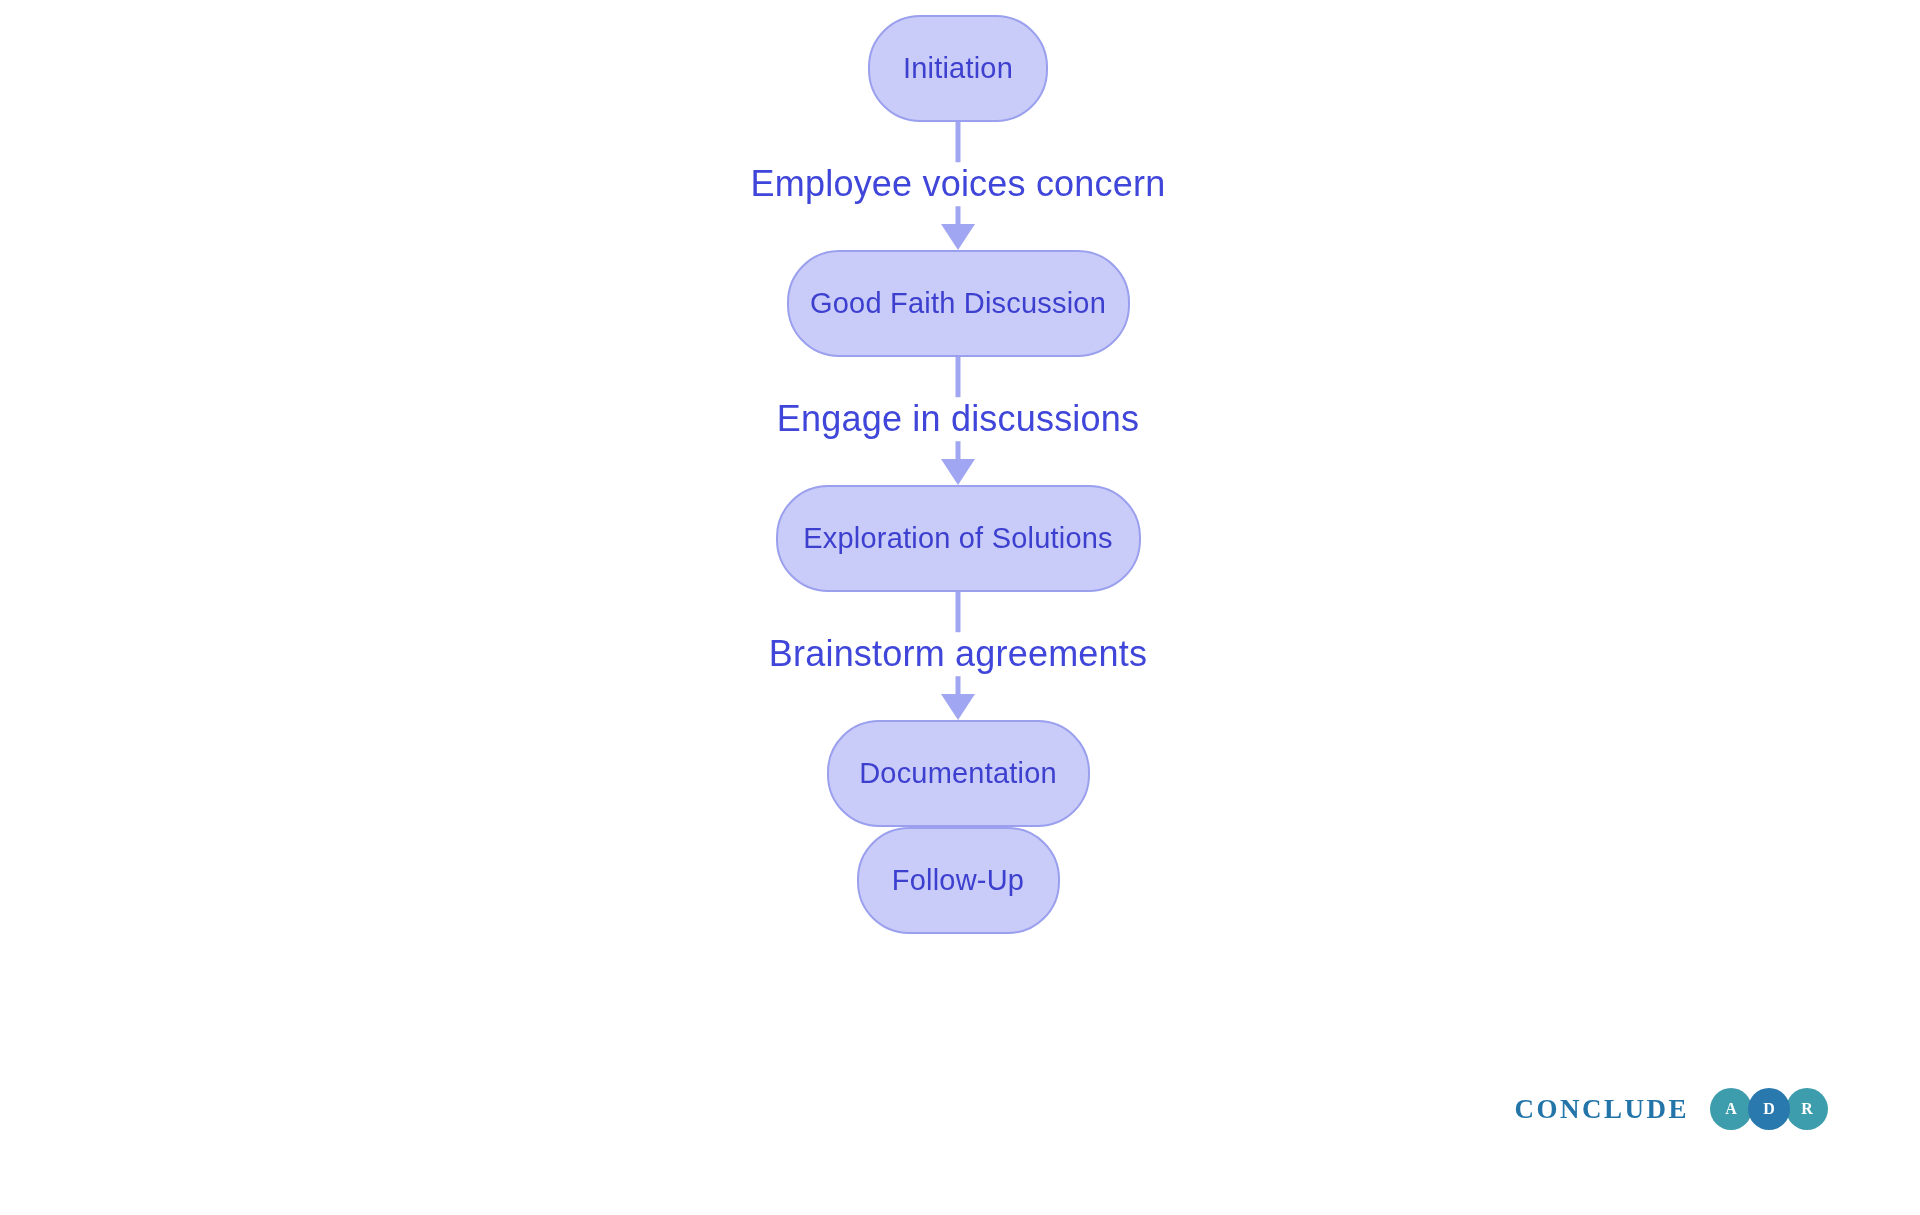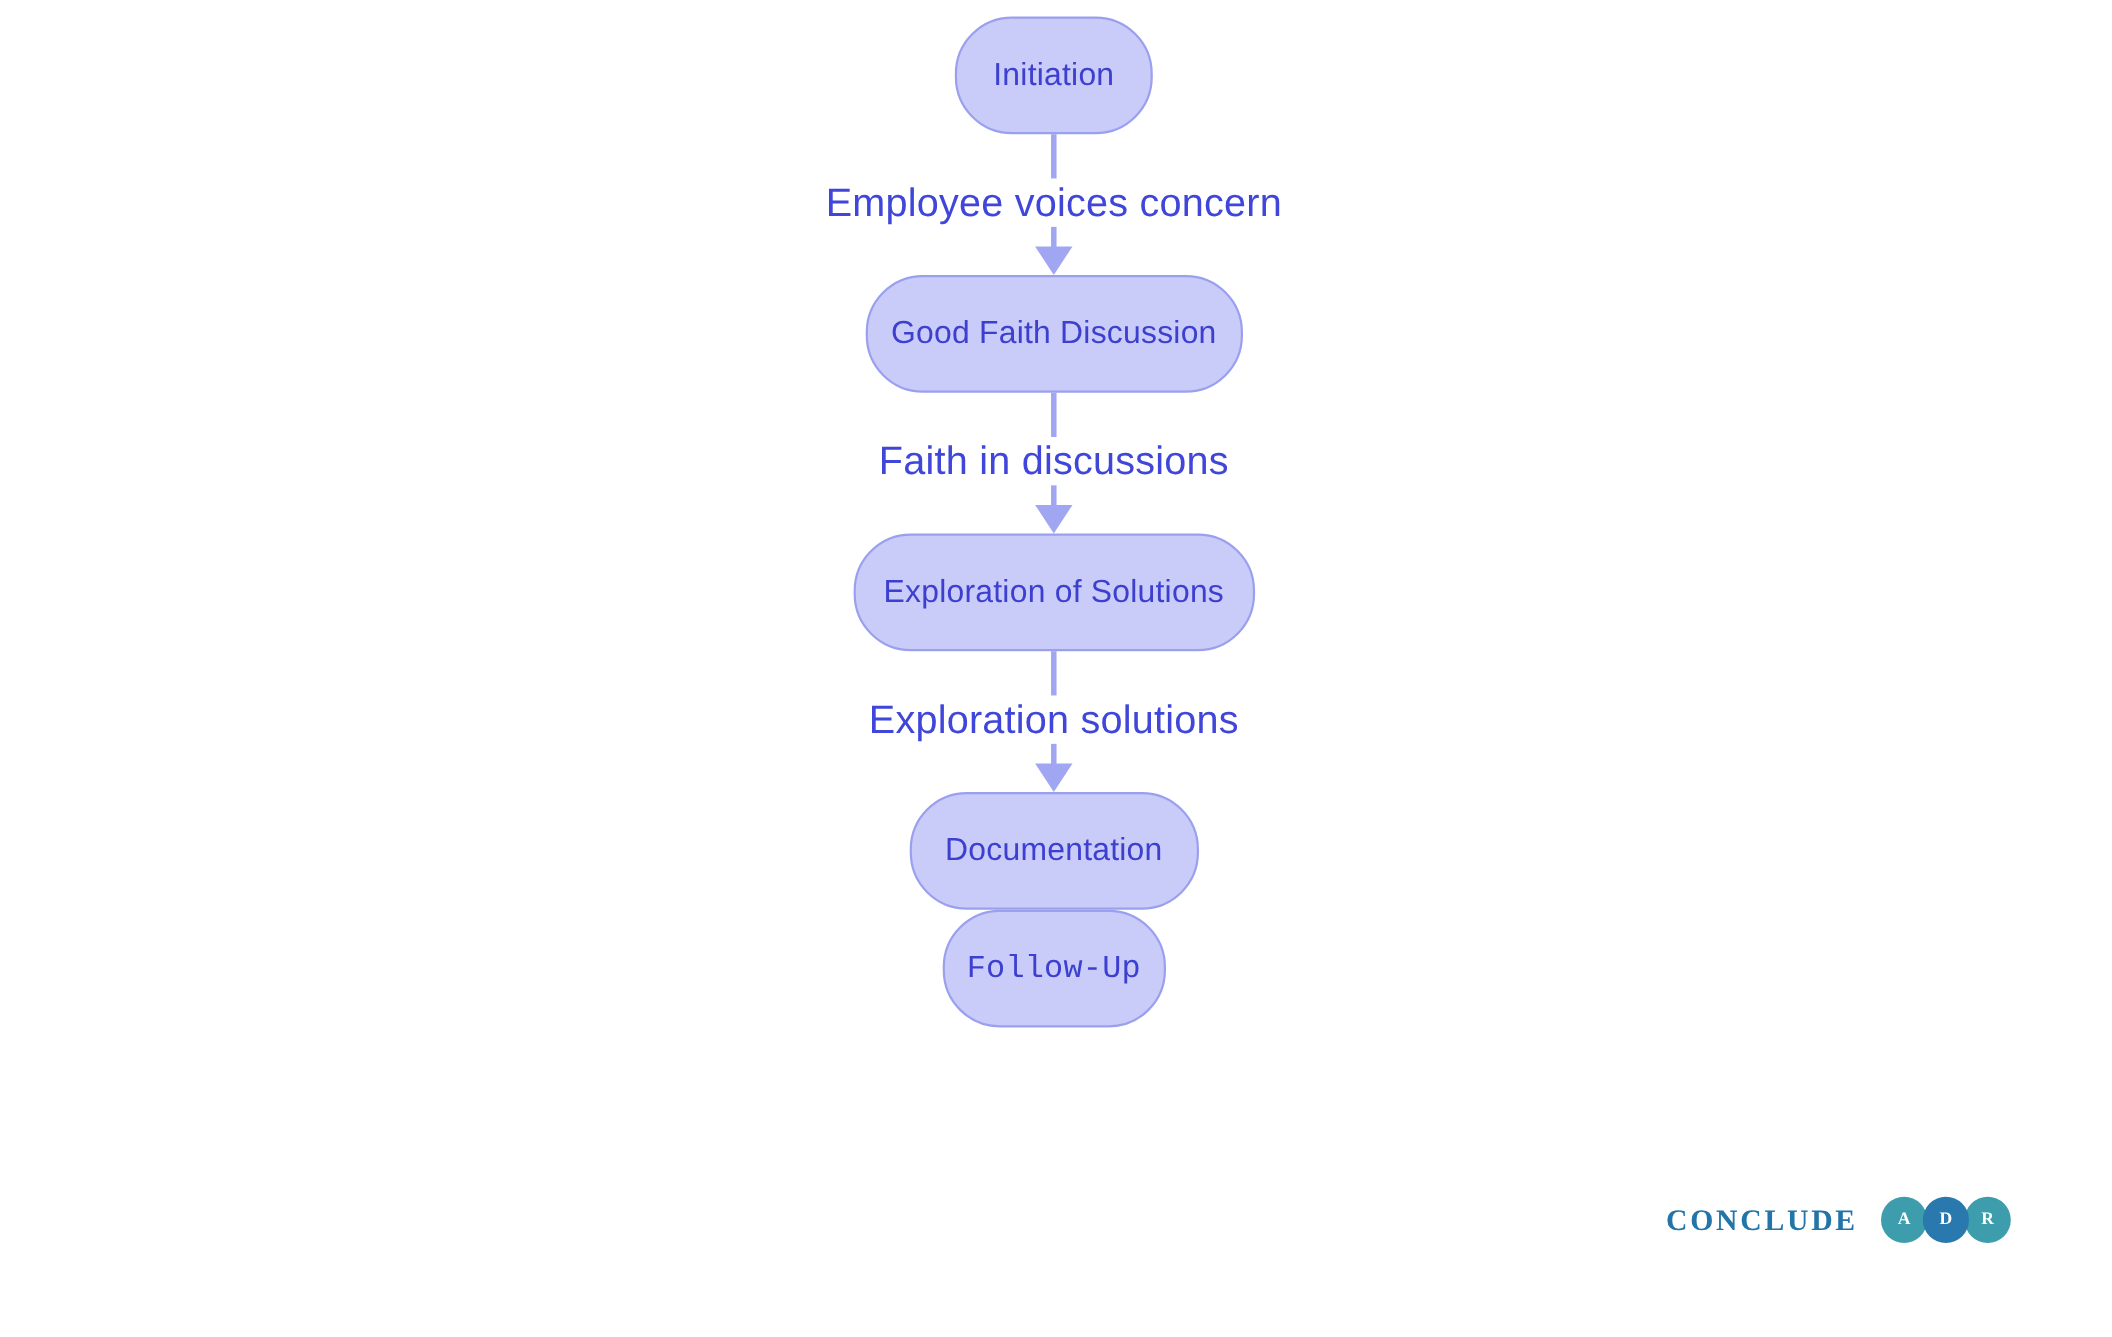--- a/index.html
+++ b/index.html
@@ -29,21 +29,21 @@
   .node-label {
     font-size: 29px;
     color: #3d40cf;
     white-space: nowrap;
     letter-spacing: 0.2px;
   }
   .node-1 { width: 180px; }
   .node-2 { width: 343px; }
   .node-3 { width: 365px; }
   .node-4 { width: 263px; }
-  .node-5 { width: 203px; font-family: Liberation Mono, monospace; }
+  .node-5 { width: 203px; }
 
   .edge {
     position: relative;
     height: 128px;
     width: 500px;
     flex: none;
   }
   .edge-line {
     position: absolute;
     left: 50%; top: 0; bottom: 22px;
@@ -118,31 +118,31 @@
       <div class="edge-label">Employee voices concern</div>
       <div class="arrowhead"></div>
     </div>
 
     <div class="node node-2">
       <span class="node-label">Good Faith Discussion</span>
     </div>
 
     <div class="edge">
       <div class="edge-line"></div>
-      <div class="edge-label">Faith in discussions</div>
+      <div class="edge-label">Engage in discussions</div>
       <div class="arrowhead"></div>
     </div>
 
     <div class="node node-3">
       <span class="node-label">Exploration of Solutions</span>
     </div>
 
     <div class="edge">
       <div class="edge-line"></div>
-      <div class="edge-label">Exploration solutions</div>
+      <div class="edge-label">Brainstorm agreements</div>
       <div class="arrowhead"></div>
     </div>
 
     <div class="node node-4">
       <span class="node-label">Documentation</span>
     </div>
 
 
     <div class="node node-5">
       <span class="node-label">Follow-Up</span>

